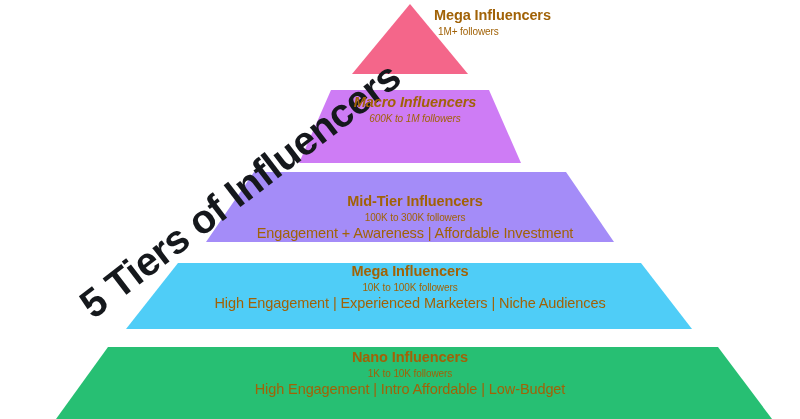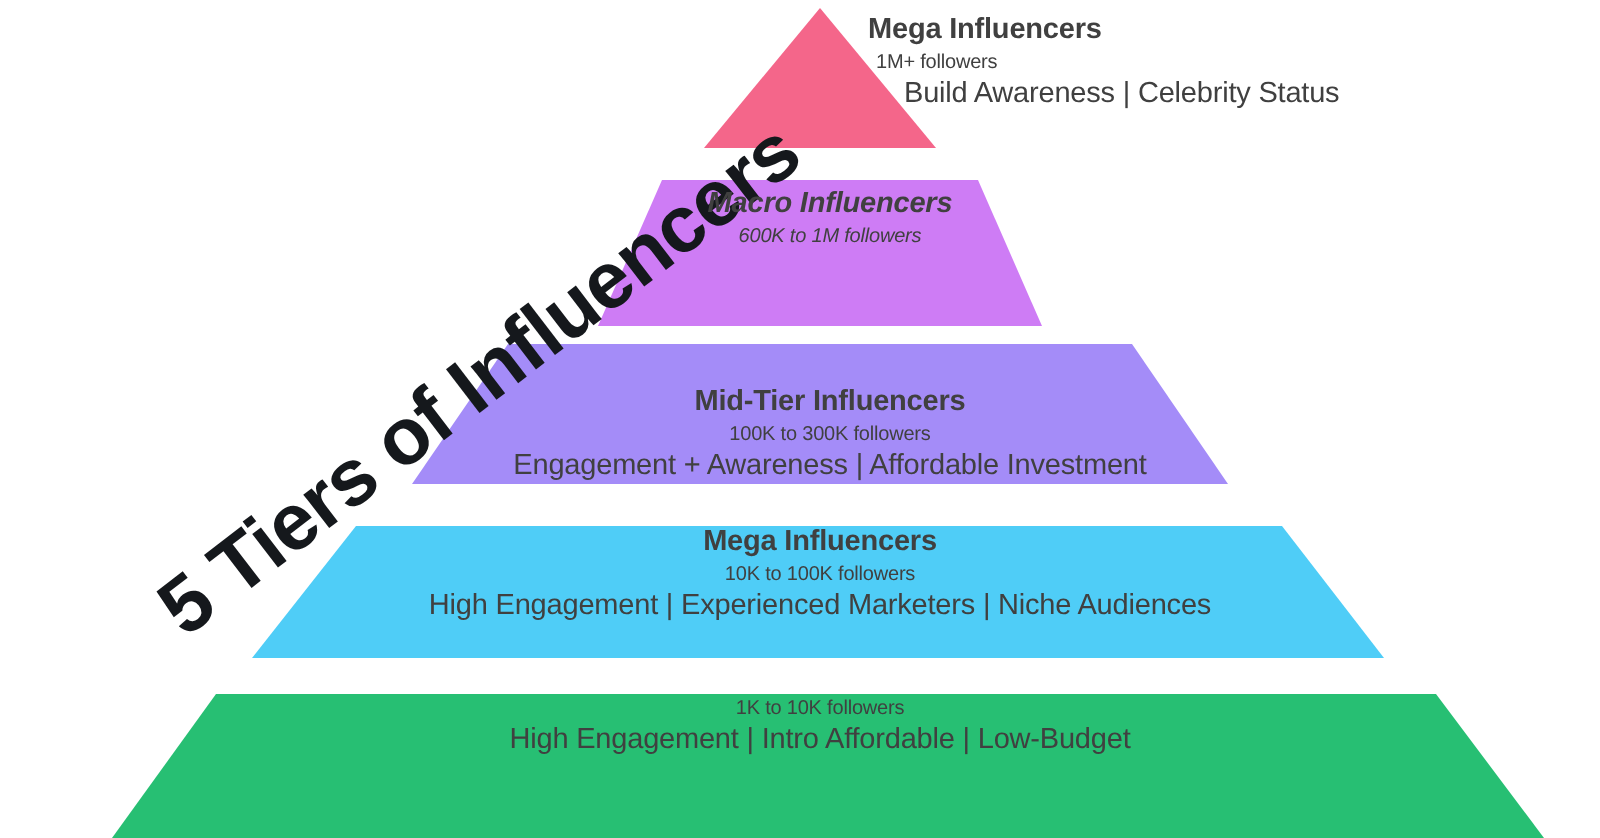--- a/index.html
+++ b/index.html
@@ -21,21 +21,21 @@
     position: absolute;
     left: 0;
     top: 0;
     width: 800px;
     height: 419px;
   }
   .tier-text {
     position: absolute;
     text-align: center;
     line-height: 1.32;
-    color: #404040;
+    color: #a16207;
     pointer-events: none;
   }
   .tier-title {
     font-weight: bold;
     font-size: 14.5px;
     letter-spacing: -0.1px;
     white-space: nowrap;
   }
   .tier-sub {
     font-size: 10px;
@@ -107,38 +107,38 @@
     <polygon points="254,172 566,172 614,242 206,242" fill="#A48CF8"></polygon>
     <polygon points="178,263 641,263 692,329 126,329" fill="#4FCDF7"></polygon>
     <polygon points="108,347 718,347 772,419 56,419" fill="#27BF73"></polygon>
   </svg>
 
   <div id="headline">5 Tiers of Influencers</div>
 
   <div class="tier-text" id="tier-text-mega">
     <div class="tier-title">Mega Influencers</div>
     <div class="tier-sub">1M+ followers</div>
-    <div class="tier-desc">Build Awareness | Celebrity Status</div>
   </div>
 
   <div class="tier-text" id="tier-text-macro">
     <div class="tier-title">Macro Influencers</div>
     <div class="tier-sub">600K to 1M followers</div>
   </div>
 
   <div class="tier-text" id="tier-text-midtier">
     <div class="tier-title">Mid-Tier Influencers</div>
     <div class="tier-sub">100K to 300K followers</div>
     <div class="tier-desc">Engagement + Awareness | Affordable Investment</div>
   </div>
 
   <div class="tier-text" id="tier-text-micro">
     <div class="tier-title">Mega Influencers</div>
     <div class="tier-sub">10K to 100K followers</div>
     <div class="tier-desc">High Engagement | Experienced Marketers | Niche Audiences</div>
   </div>
 
   <div class="tier-text" id="tier-text-nano">
+    <div class="tier-title">Nano Influencers</div>
     <div class="tier-sub">1K to 10K followers</div>
     <div class="tier-desc">High Engagement | Intro Affordable | Low-Budget</div>
   </div>
 
 </div>
 
 </body></html>

